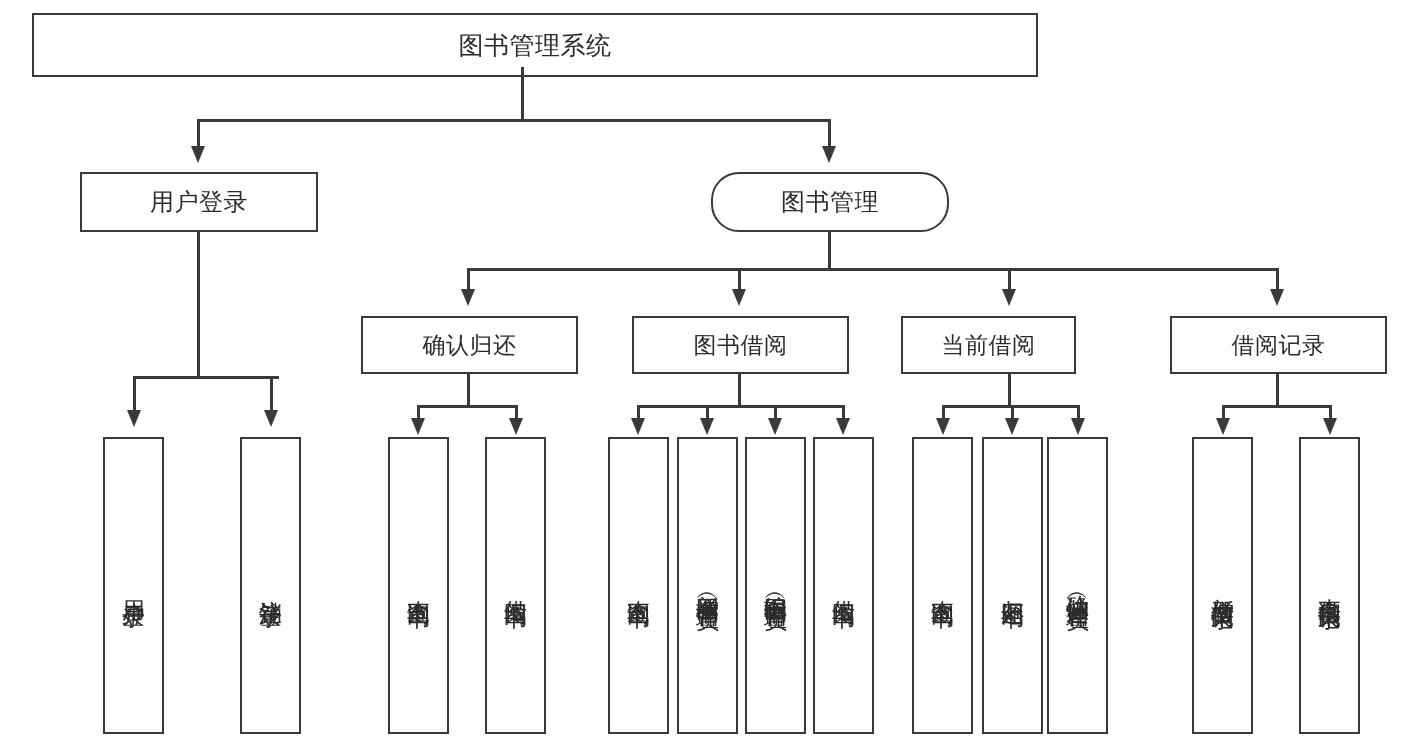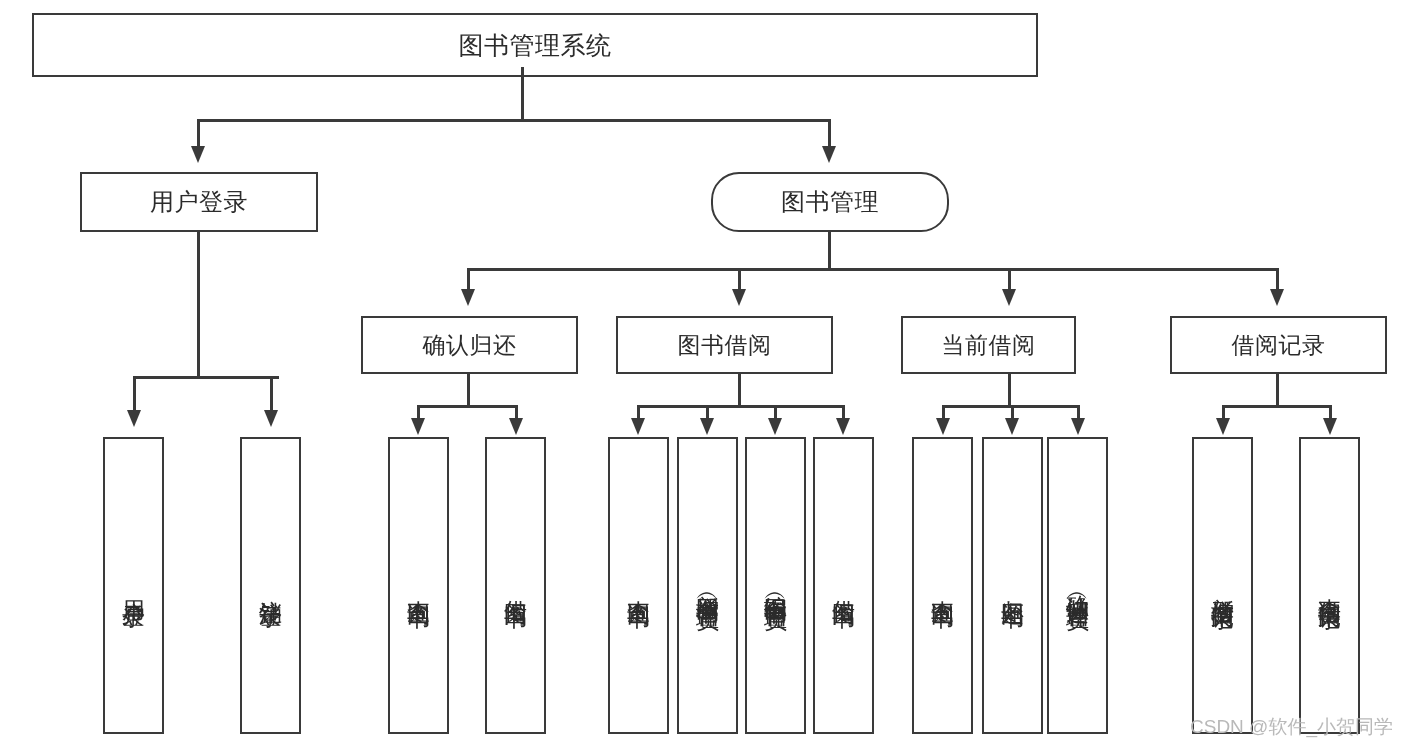--- a/index.html
+++ b/index.html
@@ -111,21 +111,21 @@
   <div class="vline" style="left:738px; top:268px; height:22px;"></div>
   <div class="arrow" style="left:732px; top:289px;"></div>
   <div class="vline" style="left:1008px; top:268px; height:22px;"></div>
   <div class="arrow" style="left:1002px; top:289px;"></div>
   <div class="vline" style="left:1276px; top:268px; height:22px;"></div>
   <div class="arrow" style="left:1270px; top:289px;"></div>
 
   <div class="node level3" style="left:361px; top:316px; width:217px; height:58px;">
     <span class="label">确认归还</span>
   </div>
-  <div class="node level3" style="left:616px; top:316px; width:217px; height:58px;align-items:center;">
+  <div class="node level3" style="left:632px; top:316px; width:217px; height:58px;align-items:center;">
     <span class="label">图书借阅</span>
   </div>
   <div class="node level3" style="left:901px; top:316px; width:175px; height:58px;">
     <span class="label">当前借阅</span>
   </div>
   <div class="node level3" style="left:1170px; top:316px; width:217px; height:58px;">
     <span class="label">借阅记录</span>
   </div>
 
   <div class="vline" style="left:467px; top:374px; height:33px;"></div>
@@ -199,15 +199,14 @@
     <span class="label">确认归还（管理员）</span>
   </div>
 
   <div class="node leaf" style="left:1192px; top:437px; width:61px; height:297px;">
     <span class="label">新增借阅记录</span>
   </div>
   <div class="node leaf" style="left:1299px; top:437px; width:61px; height:297px;">
     <span class="label">查询借阅记录</span>
   </div>
 
-  <div id="watermark" style="left:1190px; top:714px;">CSDN @软件_小贺同学</div>
 
 </div>
 
 </body></html>

